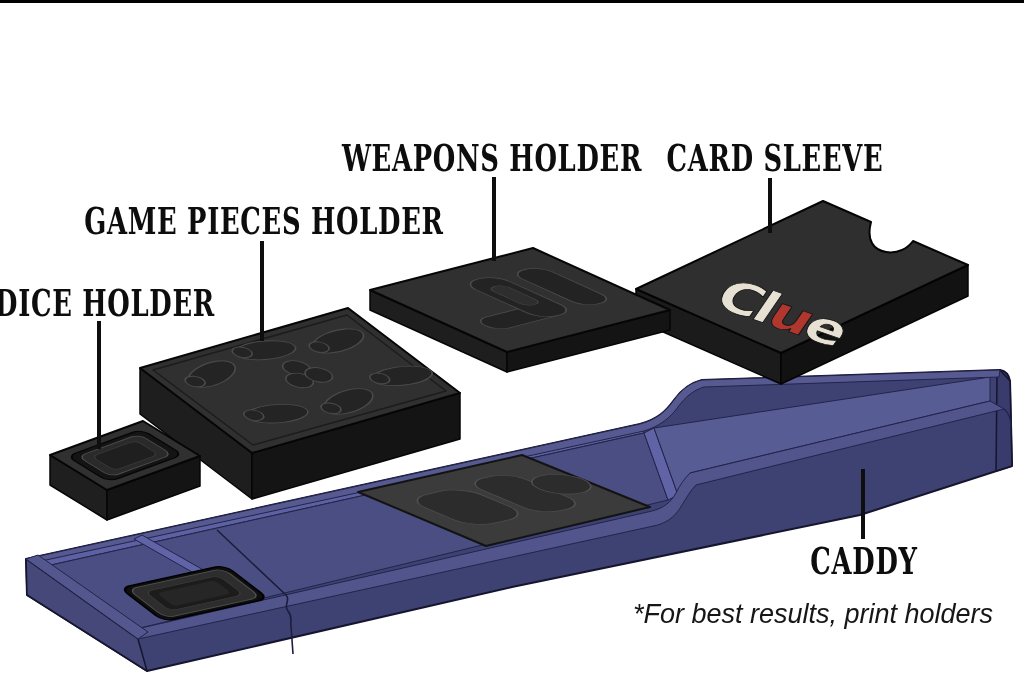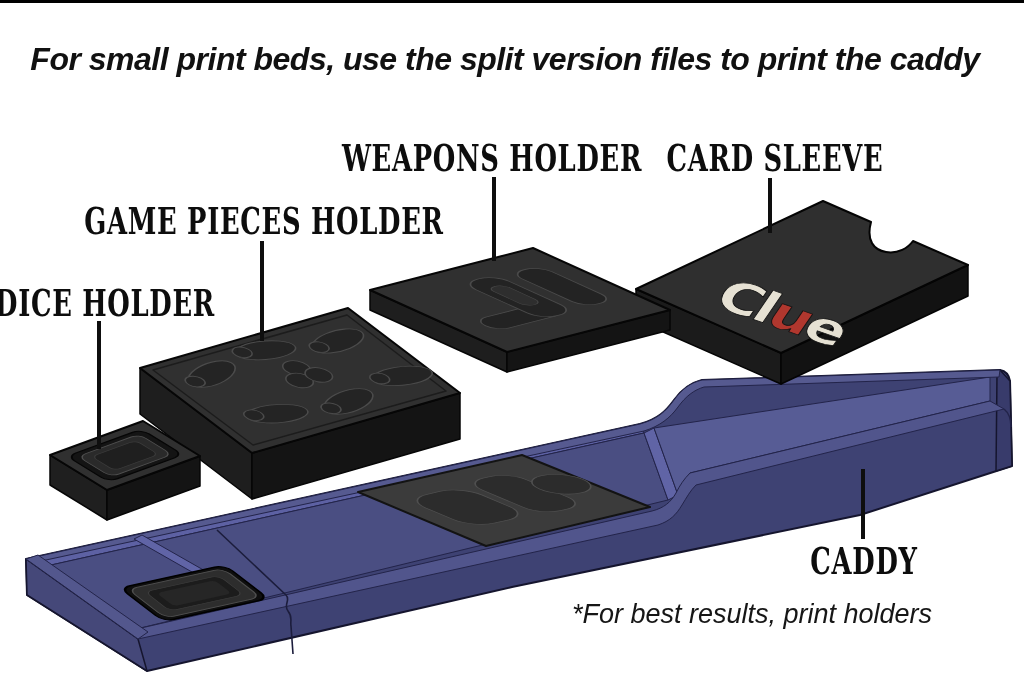--- a/index.html
+++ b/index.html
@@ -16,21 +16,21 @@
   }
   .part-label{
     position:absolute;transform:translateX(-50%) scale(0.68,1);
     font-family:"DejaVu Serif","Liberation Serif",serif;font-weight:bold;
     font-size:38px;letter-spacing:1px;color:#0d0d0d;white-space:nowrap;line-height:1;
   }
   .leader{
     position:absolute;width:4px;background:#0e0e0e;
   }
   .footnote{
-    position:absolute;left:752px;top:594px;transform:translateX(-50%);
+    position:absolute;left:813px;top:594px;transform:translateX(-50%);
     font-family:"Liberation Sans",sans-serif;font-style:italic;
     font-size:27px;line-height:34px;color:#161616;text-align:center;white-space:nowrap;
   }
 </style>
 </head>
 <body>
 
 <div id="stage">
 
   <svg id="diagram-svg" width="1024" height="679" viewBox="0 0 1024 679">
@@ -151,21 +151,20 @@
       <path d="M107,487 L200,453 L200,483 L107,517 Z" fill="#141414" stroke="#060606" stroke-width="1.5"></path>
       <path d="M50,452 L143,418 L200,453 L107,487 Z" fill="#303030" stroke="#060606" stroke-width="2"></path>
       <g transform="matrix(0.94,-0.343,0.851,0.522,50,452)">
         <rect x="10" y="9" width="79" height="49" rx="9" fill="#141414" stroke="#060606" stroke-width="1.5"></rect>
         <rect x="17" y="14" width="65" height="39" rx="8" fill="#2a2a2a" stroke="#4e4e4e" stroke-width="1.2"></rect>
         <rect x="26" y="20" width="47" height="27" rx="6" fill="#1f1f1f" stroke="#3a3a3a" stroke-width="1"></rect>
       </g>
     </g>
   </svg>
 
-  <div class="title">For small print beds, use the split version files to print the caddy</div>
 
   <div class="part-label" style="left:105px;top:281px">DICE HOLDER</div>
   <div class="part-label" style="left:264px;top:199px">GAME PIECES HOLDER</div>
   <div class="part-label" style="left:492px;top:136px">WEAPONS HOLDER</div>
   <div class="part-label" style="left:775px;top:136px">CARD SLEEVE</div>
   <div class="part-label" style="left:864px;top:539px">CADDY</div>
 
   <div class="leader" style="left:97px;top:318px;height:128px"></div>
   <div class="leader" style="left:260px;top:238px;height:100px"></div>
   <div class="leader" style="left:492px;top:174px;height:84px"></div>

